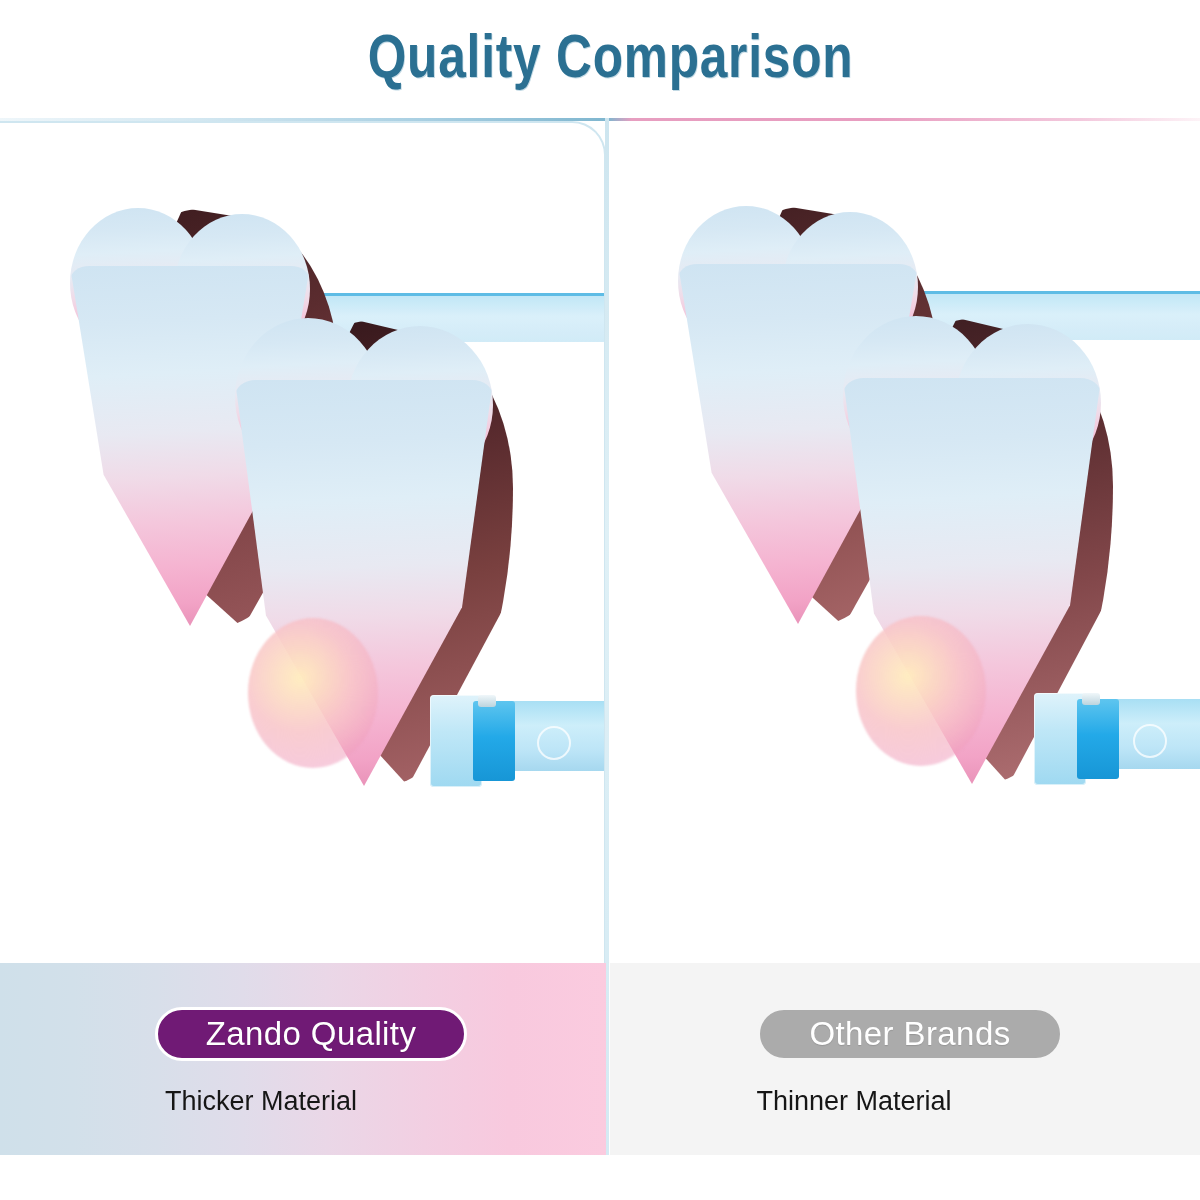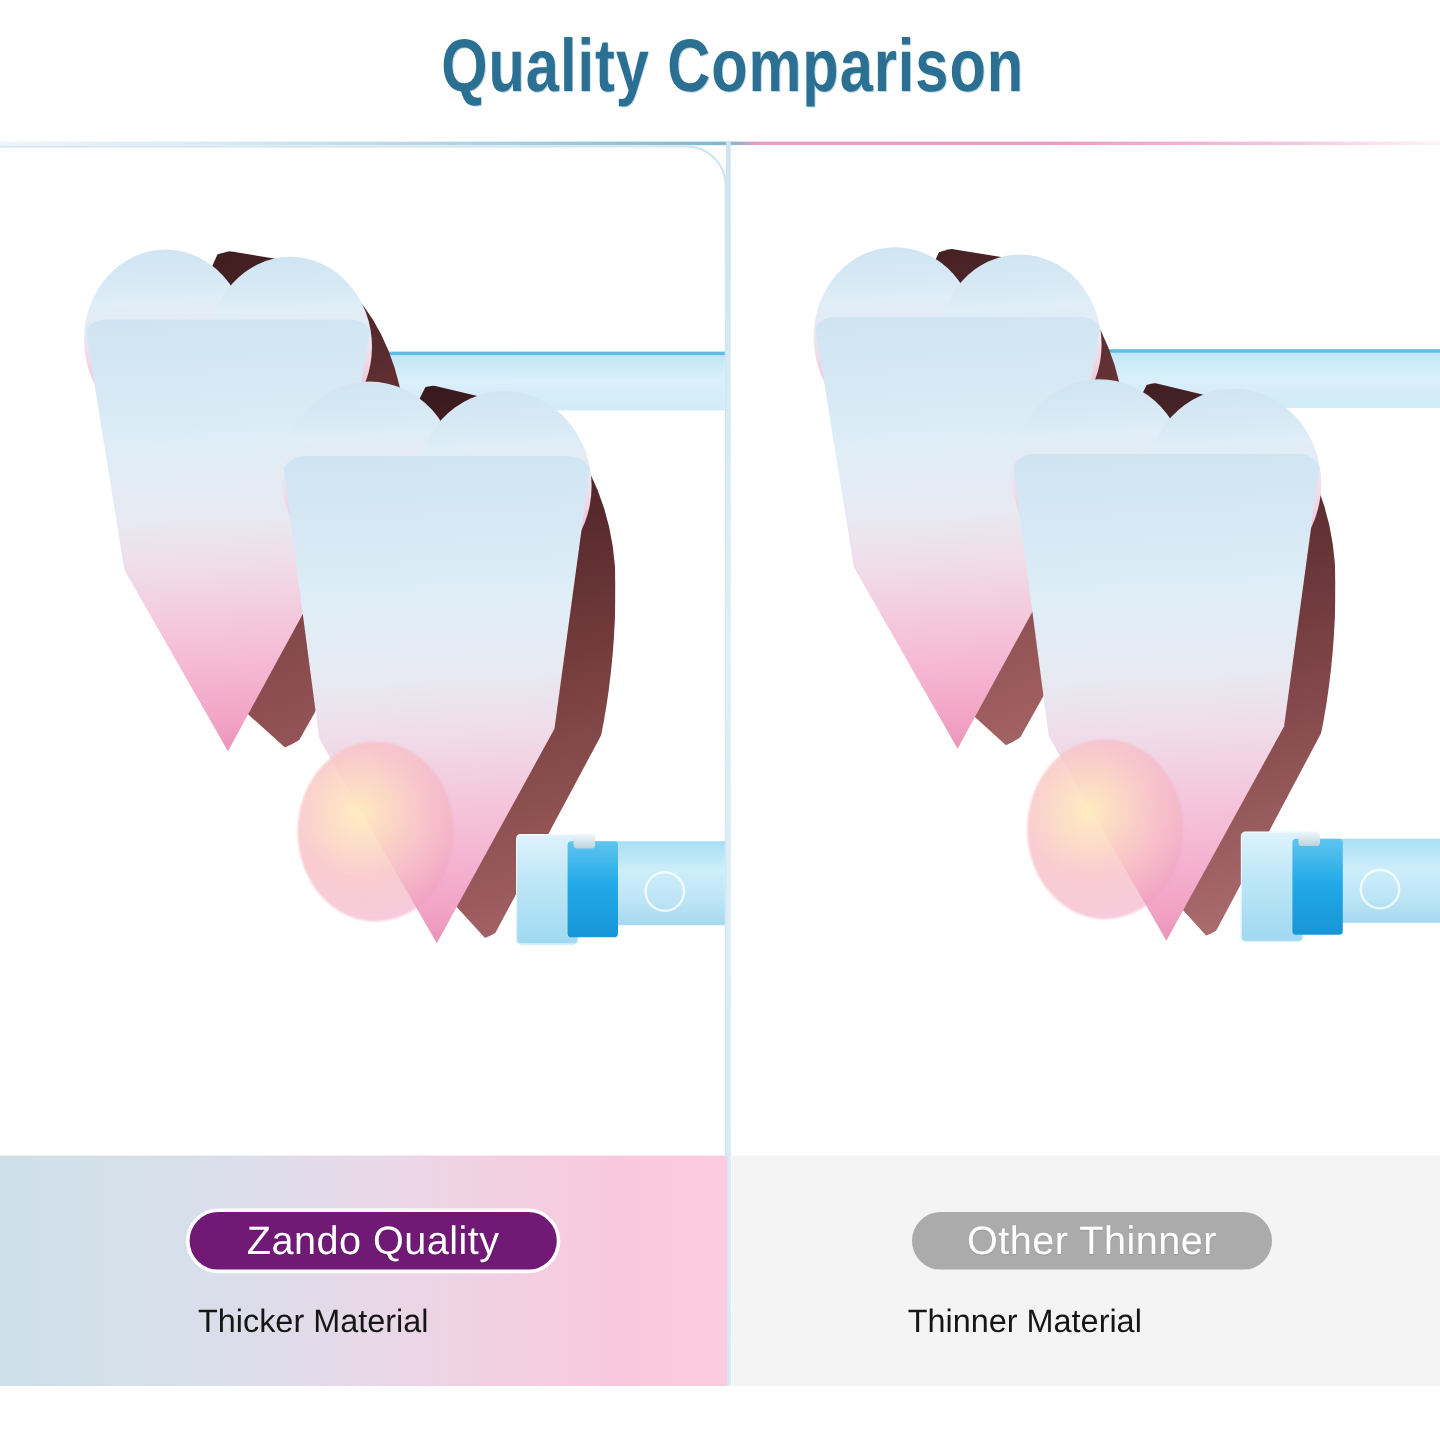--- a/index.html
+++ b/index.html
@@ -260,19 +260,19 @@
       <div class="hinge-screw" style="left:472px;top:572px;"></div>
     </div>
   </div>
 
   <div class="divider"></div>
 
   <div class="footbar footbar-left"></div>
   <div class="footbar footbar-right"></div>
 
   <div class="pill pill-pink">Zando Quality</div>
-  <div class="pill pill-gray">Other Thinner</div>
+  <div class="pill pill-gray">Other Brands</div>
 
   <div class="caption caption-left">Thicker Material</div>
   <div class="caption caption-right">Thinner Material</div>
 
   <div class="bottom-white"></div>
 </div>
 
 </body></html>

